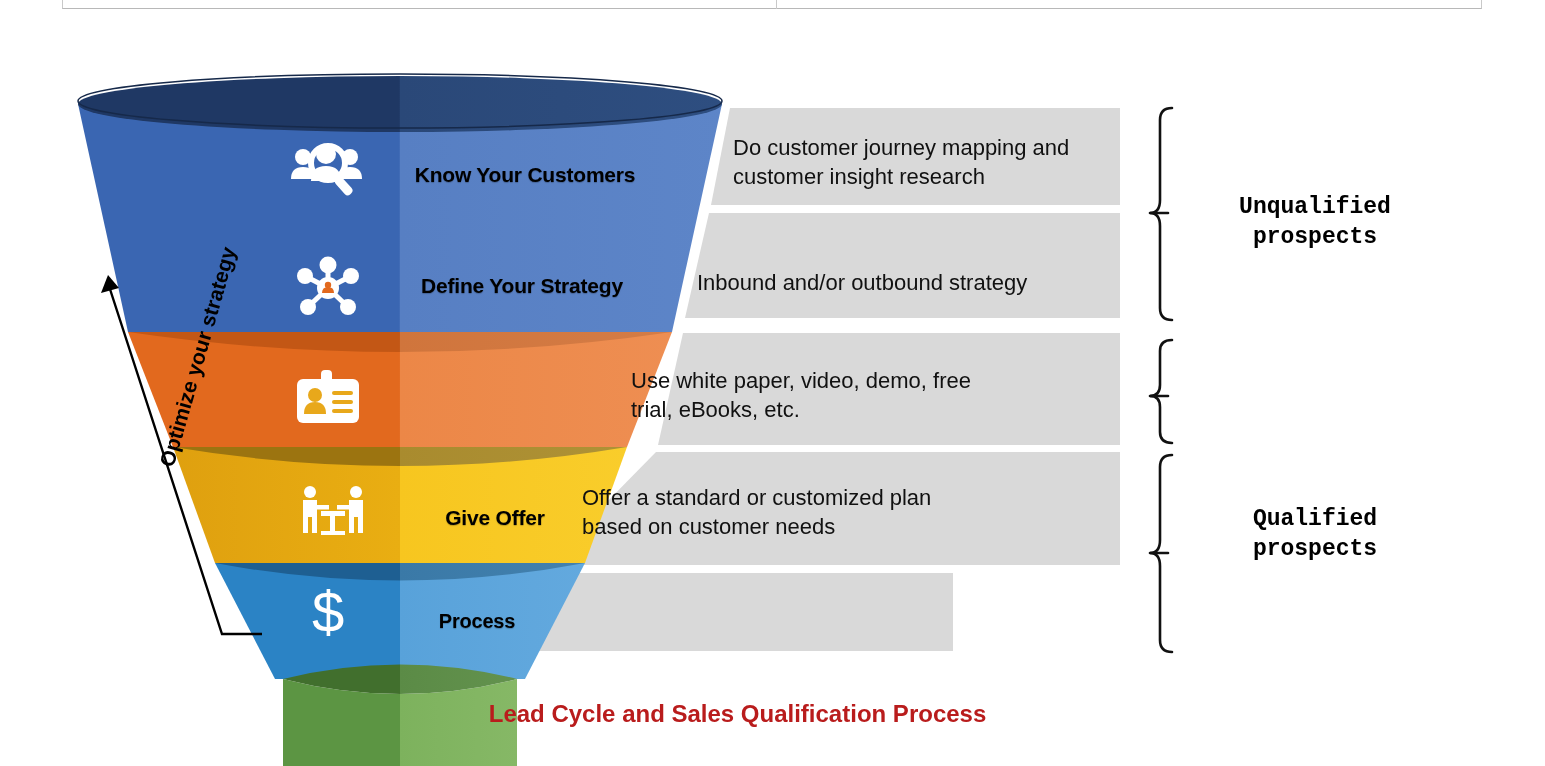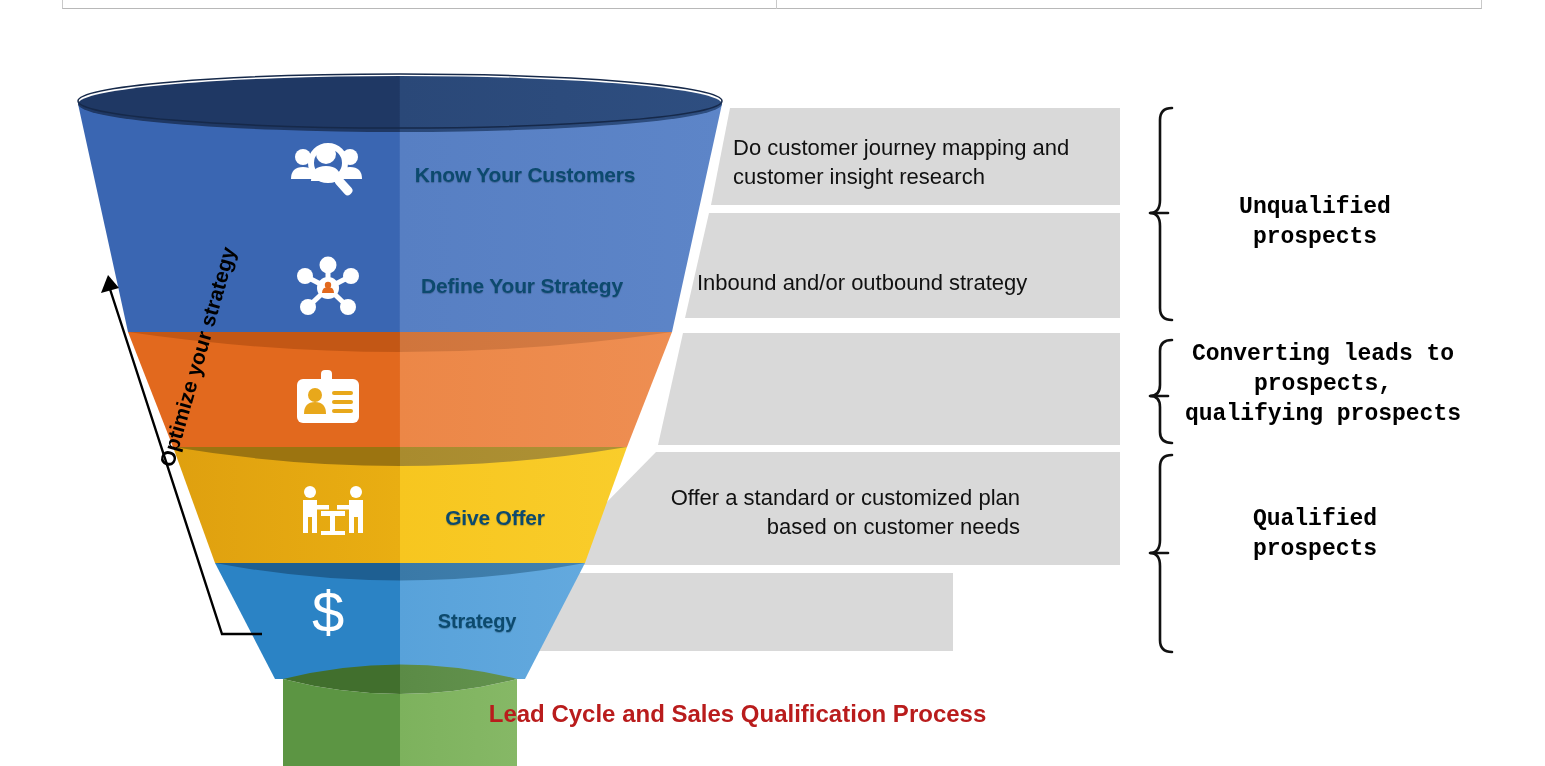--- a/index.html
+++ b/index.html
@@ -47,21 +47,21 @@
 
   .svg-layer {
     position: absolute;
     left: 0;
     top: 0;
   }
 
   
   .stage-label {
     position: absolute;
-    color: #0c4a6e;
+    color: #000000;
     font-weight: bold;
     font-size: 21px;
     line-height: 1.12;
     letter-spacing: -0.2px;
     text-align: center;
     text-shadow: 0 1px 1px rgba(0,0,0,0.22);
     white-space: pre-line;
   }
 
   
@@ -335,38 +335,37 @@
     </g>
   </svg>
 
   <div class="stage-label" style="left:395px; top:163px; width:260px;">Know Your Customers</div>
 
   <div class="stage-label" style="left:392px; top:274px; width:260px;">Define Your Strategy</div>
 
 
   <div class="stage-label" style="left:385px; top:506px; width:220px;">Give Offer</div>
 
-  <div class="stage-label" style="left:382px; top:610px; width:190px; font-size:20px;">Strategy</div>
+  <div class="stage-label" style="left:382px; top:610px; width:190px; font-size:20px;">Process</div>
 
   <div class="callout-text" style="left:733px; top:133px; width:400px;">Do customer journey mapping and
 customer insight research</div>
 
   <div class="callout-text" style="left:684px; top:268px; width:420px;margin-left:13px;">Inbound and/or outbound strategy</div>
 
-
-  <div class="callout-text" style="left:600px; top:483px; width:420px;text-align:right;">Offer a standard or customized plan
+  <div class="callout-text" style="left:631px; top:366px; width:420px;">Use white paper, video, demo, free
+trial, eBooks, etc.</div>
+
+  <div class="callout-text" style="left:582px; top:483px; width:420px;">Offer a standard or customized plan
 based on customer needs</div>
 
 
   <div class="bracket-label" style="left:1190px; top:193px; width:250px;">Unqualified
 prospects</div>
 
-  <div class="bracket-label" style="left:1178px; top:340px; width:290px;">Converting leads to
-prospects,
-qualifying prospects</div>
 
   <div class="bracket-label" style="left:1190px; top:505px; width:250px;">Qualified
 prospects</div>
 
   <div id="optimize-label">Optimize your strategy</div>
 
   <div id="caption">Lead Cycle and Sales Qualification Process</div>
 
 </div>
 

